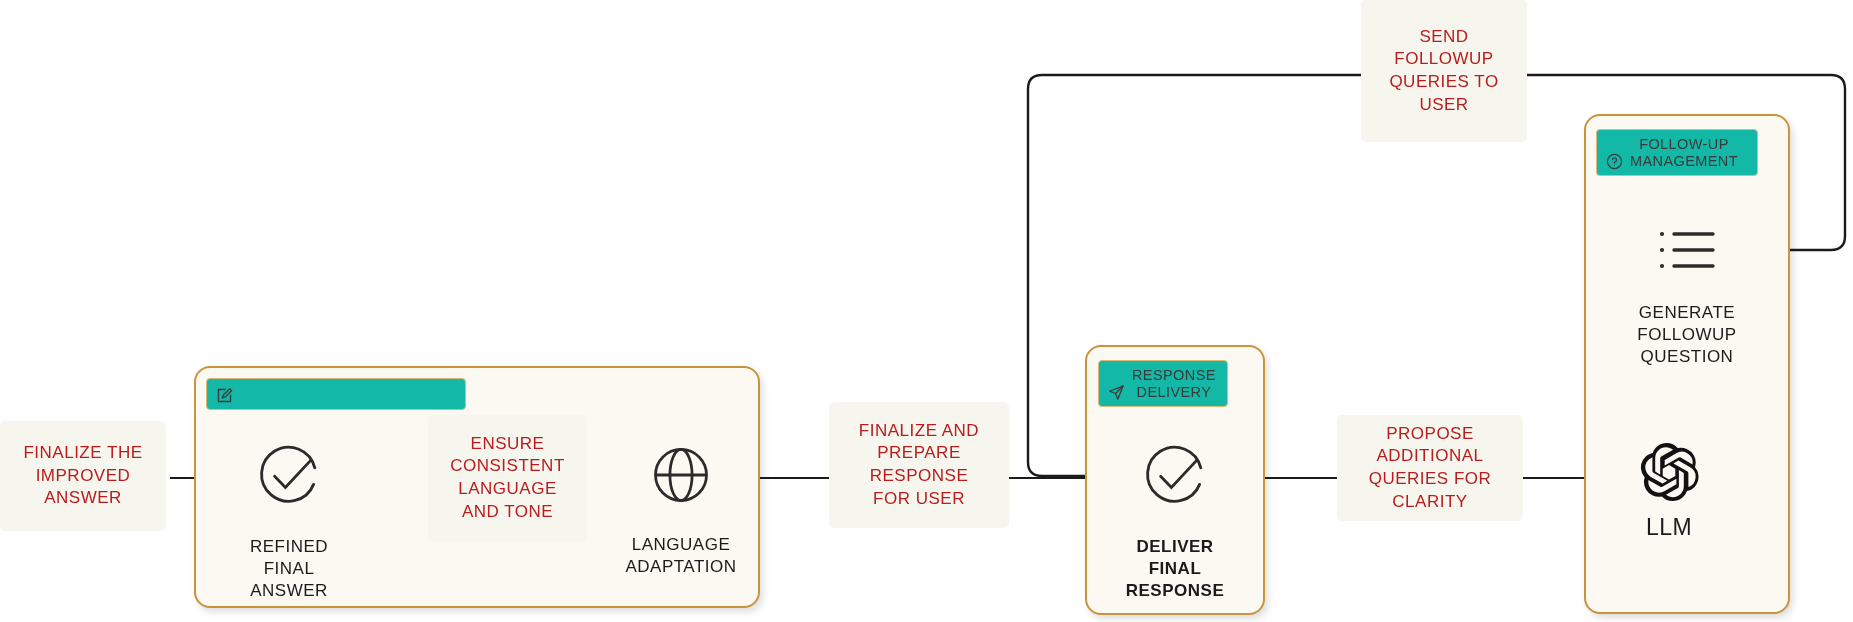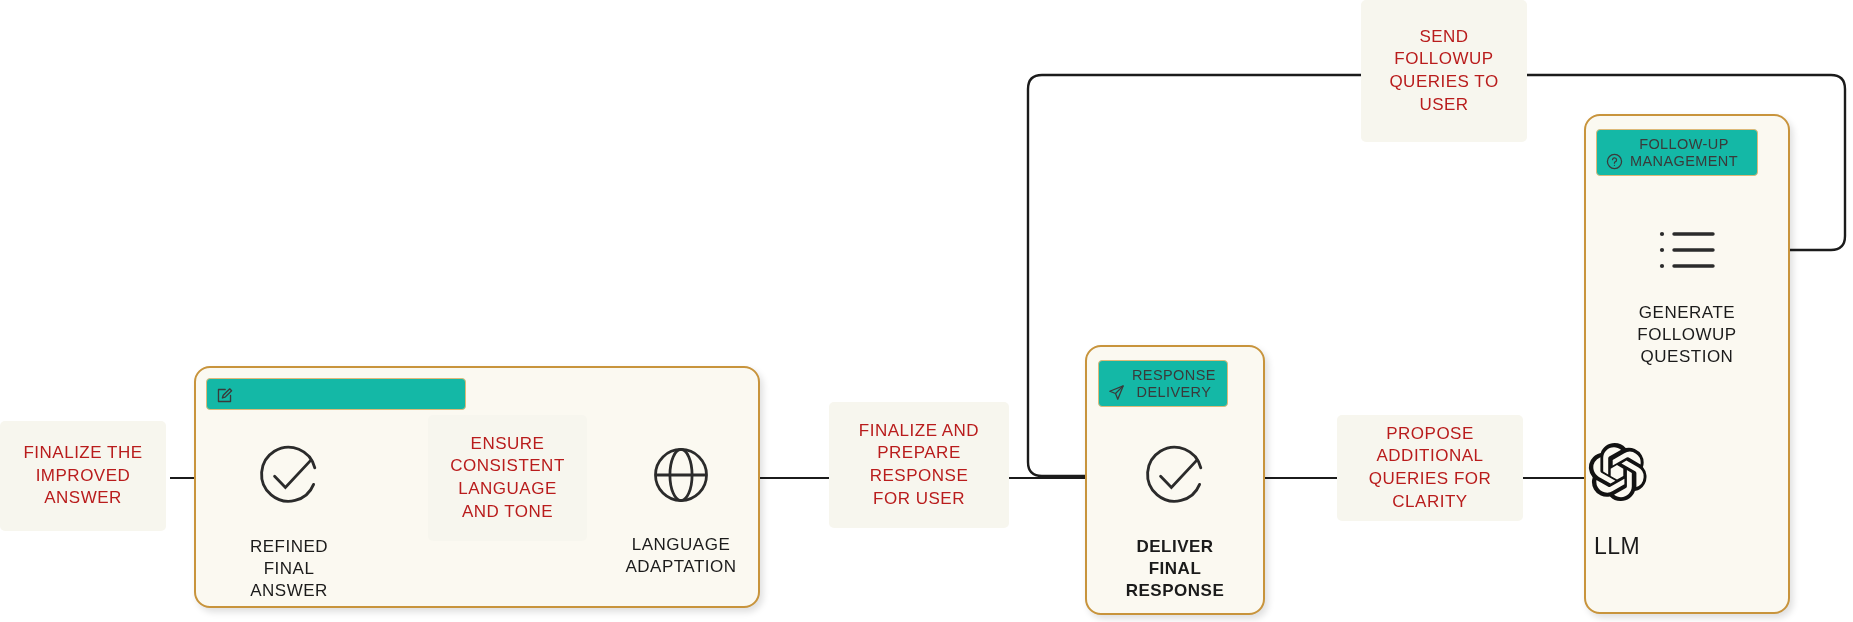--- a/index.html
+++ b/index.html
@@ -133,21 +133,21 @@
         <line x1="18" y1="12" x2="57" y2="12" stroke-width="3.4" stroke-linecap="round"></line>
         <line x1="18" y1="28" x2="57" y2="28" stroke-width="3.4" stroke-linecap="round"></line>
         <line x1="18" y1="44" x2="57" y2="44" stroke-width="3.4" stroke-linecap="round"></line>
       </svg>
     </span>
     <span class="cap" style="margin-top:24px;">GENERATE
 FOLLOWUP
 QUESTION</span>
   </div>
 
-  <div class="node" style="left:1557px;top:440px;width:120px;gap:19px;">
+  <div class="node" style="left:1609px;top:440px;width:120px;">
     <span>
       <svg class="icon-svg" width="64" height="64" viewBox="0 0 64 64">
         <path fill="#121212" d="M57.9 27.1a14.6 14.6 0 0 0-1.3-12 14.8 14.8 0 0 0-15.9-7.1A14.7 14.7 0 0 0 29.6 3C23.3 3 17.6 7 15.7 13a14.6 14.6 0 0 0-9.8 7.1 14.8 14.8 0 0 0 1.8 17.3 14.6 14.6 0 0 0 1.3 12 14.8 14.8 0 0 0 15.9 7.1A14.7 14.7 0 0 0 36 61c6.3 0 11.9-4 13.9-10a14.6 14.6 0 0 0 9.8-7.1 14.8 14.8 0 0 0-1.8-16.8zM36 57.2c-2.5 0-5-.9-6.9-2.5l.3-.2 11.5-6.6c.6-.3 1-1 1-1.7V30.1l4.9 2.8v13.4c0 5.9-4.8 10.9-10.8 10.9zM12.8 47.3a10.8 10.8 0 0 1-1.3-7.3l.3.2 11.5 6.6c.6.4 1.4.4 2 0l14.1-8.1v5.6l-11.7 6.8a10.9 10.9 0 0 1-14.9-3.8zM9.7 22.1a10.8 10.8 0 0 1 5.7-4.8v13.7c0 .7.4 1.4 1 1.7l14 8.1-4.9 2.8-11.6-6.7a10.9 10.9 0 0 1-4.2-14.8zM50.6 31.6l-14.1-8.2 4.9-2.8 11.7 6.7a10.8 10.8 0 0 1-1.7 19.6V33.3c0-.7-.3-1.4-.9-1.7zM55.4 24.4l-.3-.2-11.4-6.7a1.9 1.9 0 0 0-2 0l-14 8.1v-5.6l11.6-6.8a10.9 10.9 0 0 1 16.2 11.2zM23.1 34.4l-4.9-2.8V18.1c0-6 4.9-10.9 10.9-10.8 2.5 0 5 .9 6.9 2.5l-.3.2-11.5 6.6c-.6.3-1 1-1 1.7v16.1zM25.7 28.7l6.3-3.6 6.3 3.6v7.3l-6.3 3.6-6.3-3.6v-7.3z"></path>
       </svg>
     </span>
     <span class="cap" style="font-size:23px;margin-top:9px;">LLM</span>
   </div>
 
   <div class="edge-label" style="left:0px;top:421px;width:166px;height:110px;">FINALIZE THE
 IMPROVED

